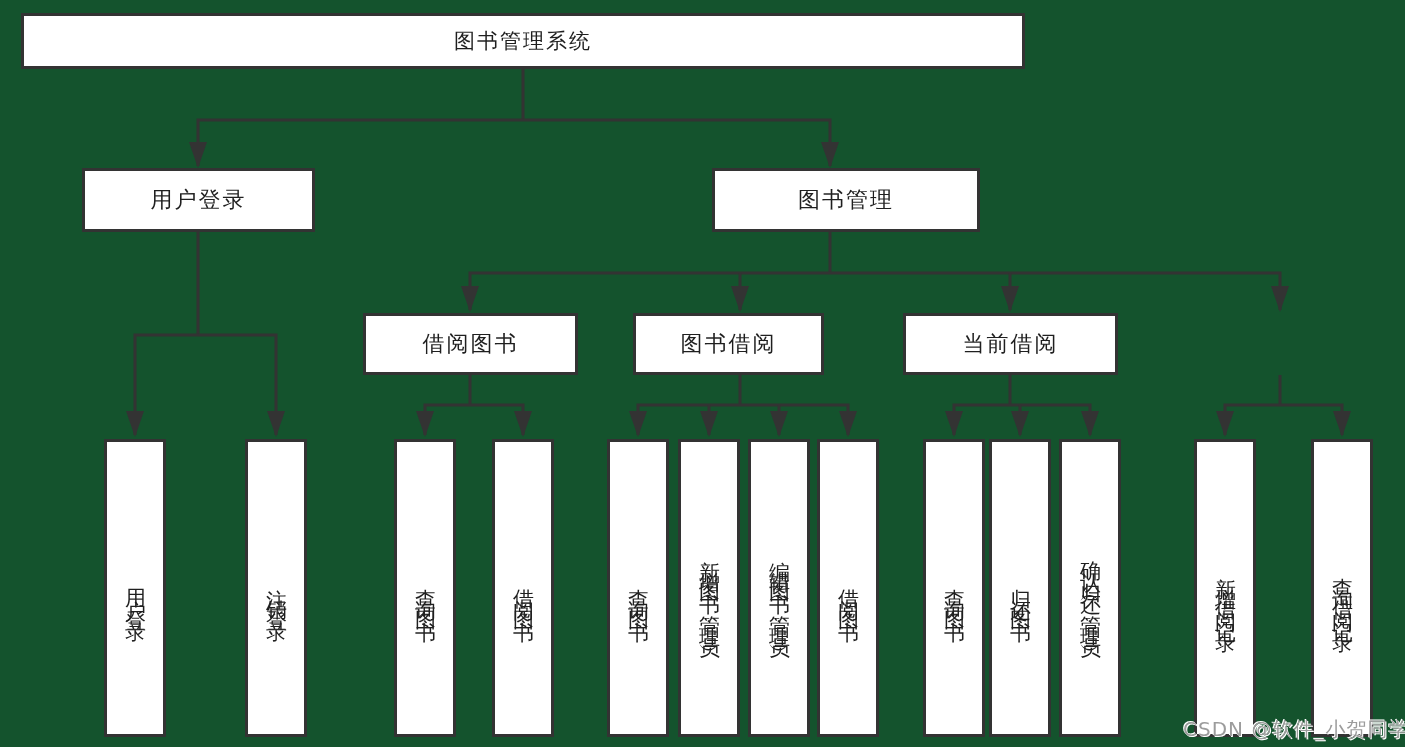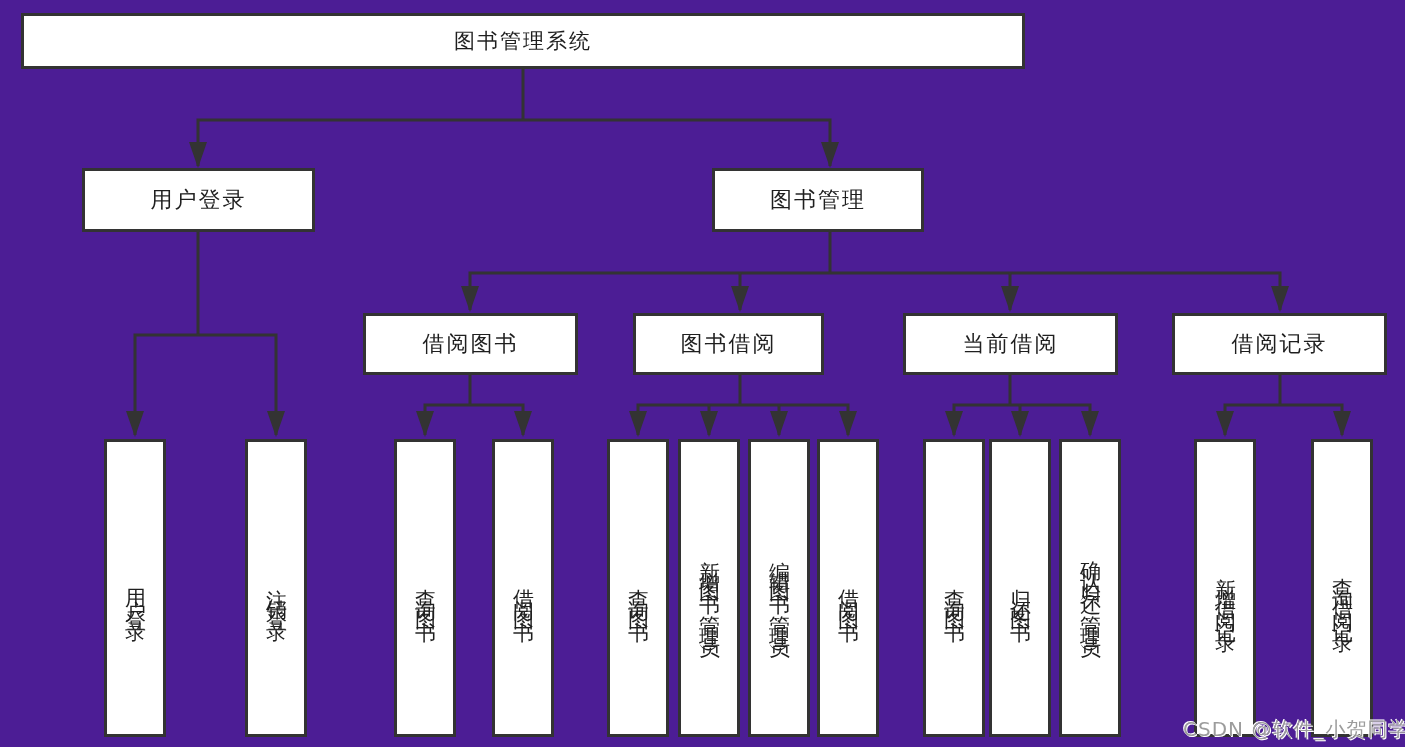--- a/index.html
+++ b/index.html
@@ -1,20 +1,20 @@
 <!DOCTYPE html>
 <html><head>
 <meta charset="utf-8">
 <style>
   html, body { margin: 0; padding: 0; background: #ffffff; }
   #canvas {
     position: relative;
     width: 1405px;
     height: 747px;
-    background: #4c1d95;
+    background: #14532d;
     font-family: "DejaVu Sans", "Liberation Sans", sans-serif;
     overflow: hidden;
   }
   svg.connectors {
     position: absolute;
     left: 0; top: 0;
     width: 1405px; height: 747px;
     pointer-events: none;
   }
   .node {
@@ -115,35 +115,32 @@
     </g>
   </svg>
 
   <div class="node root-box" style="left:21px; top:13px; width:1004px; height:56px;">
     <span class="hlabel">图书管理系统</span>
   </div>
 
   <div class="node" style="left:82px; top:168px; width:233px; height:64px;">
     <span class="hlabel">用户登录</span>
   </div>
-  <div class="node" style="left:712px; top:168px; width:212px; height:64px;">
+  <div class="node" style="left:712px; top:168px; width:268px; height:64px;">
     <span class="hlabel">图书管理</span>
   </div>
 
   <div class="node" style="left:363px; top:313px; width:215px; height:62px;">
     <span class="hlabel">借阅图书</span>
   </div>
   <div class="node" style="left:633px; top:313px; width:191px; height:62px;">
     <span class="hlabel">图书借阅</span>
   </div>
   <div class="node" style="left:903px; top:313px; width:215px; height:62px;">
     <span class="hlabel">当前借阅</span>
-  </div>
-  <div class="node" style="left:1172px; top:313px; width:215px; height:62px;">
-    <span class="hlabel">借阅记录</span>
   </div>
 
   <div class="node" style="left:104px; top:439px; width:62px; height:298px;">
     <span class="vtext">用户登录</span>
   </div>
   <div class="node" style="left:245px; top:439px; width:62px; height:298px;">
     <span class="vtext">注销登录</span>
   </div>
 
   <div class="node" style="left:394px; top:439px; width:62px; height:298px;">

